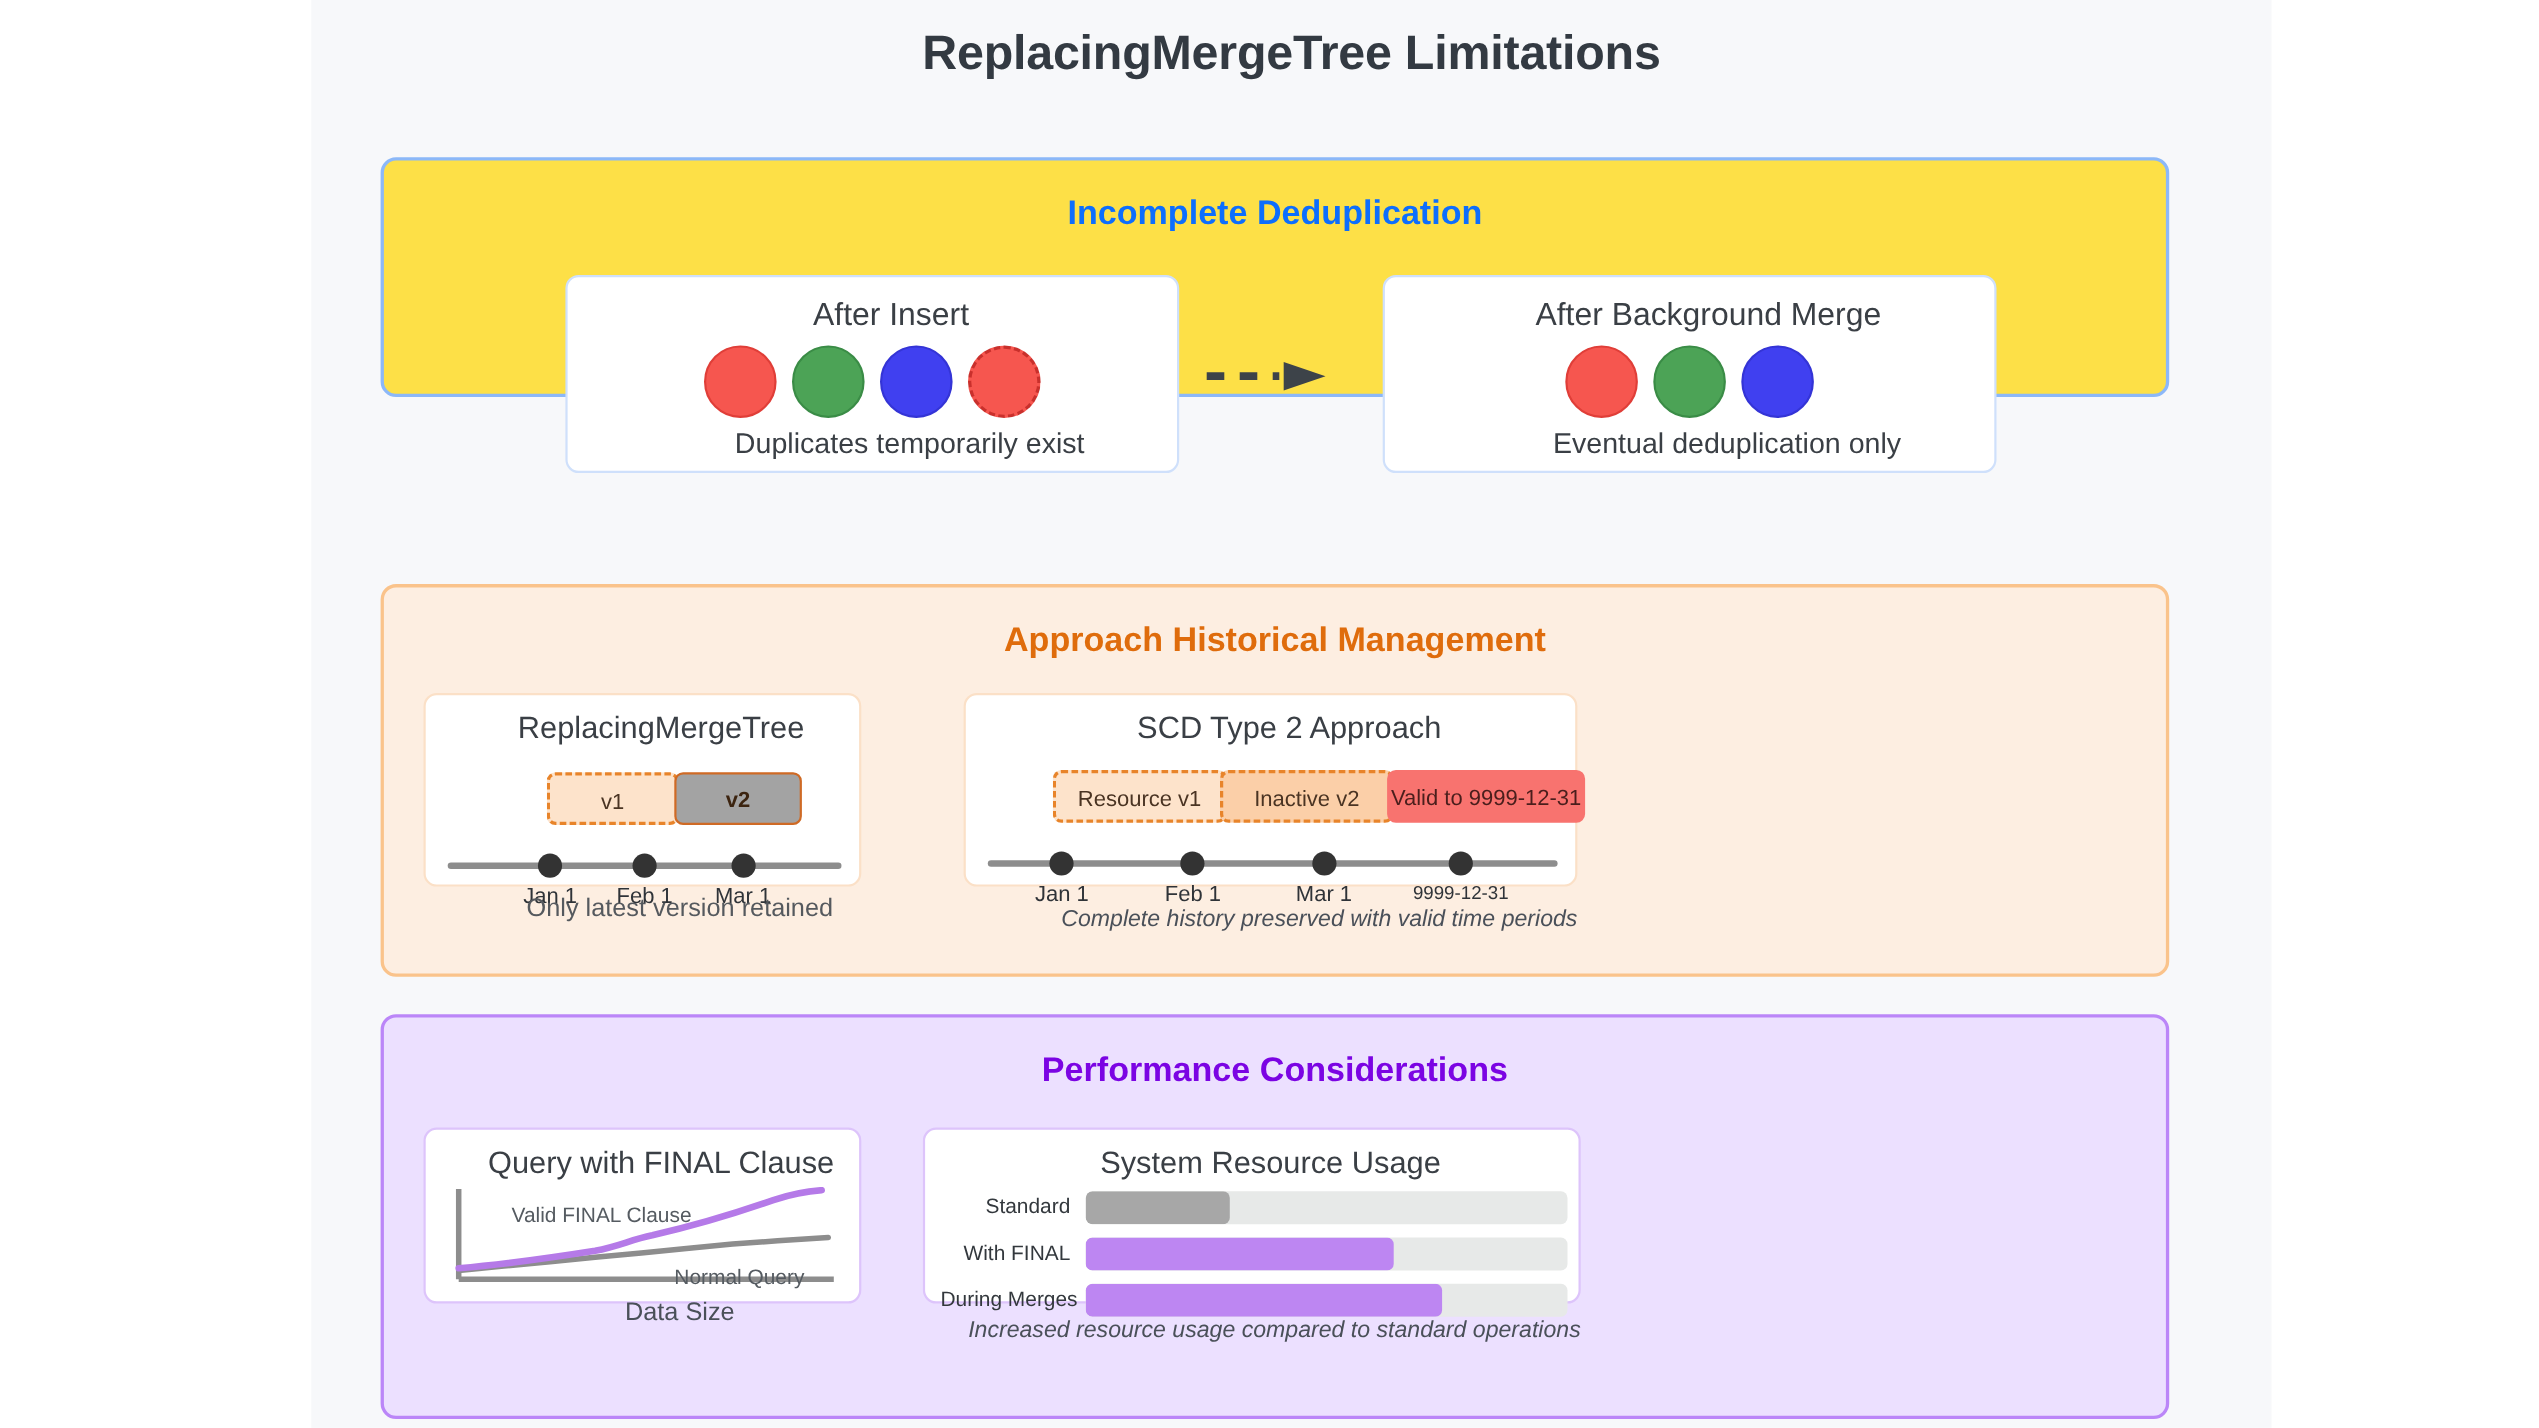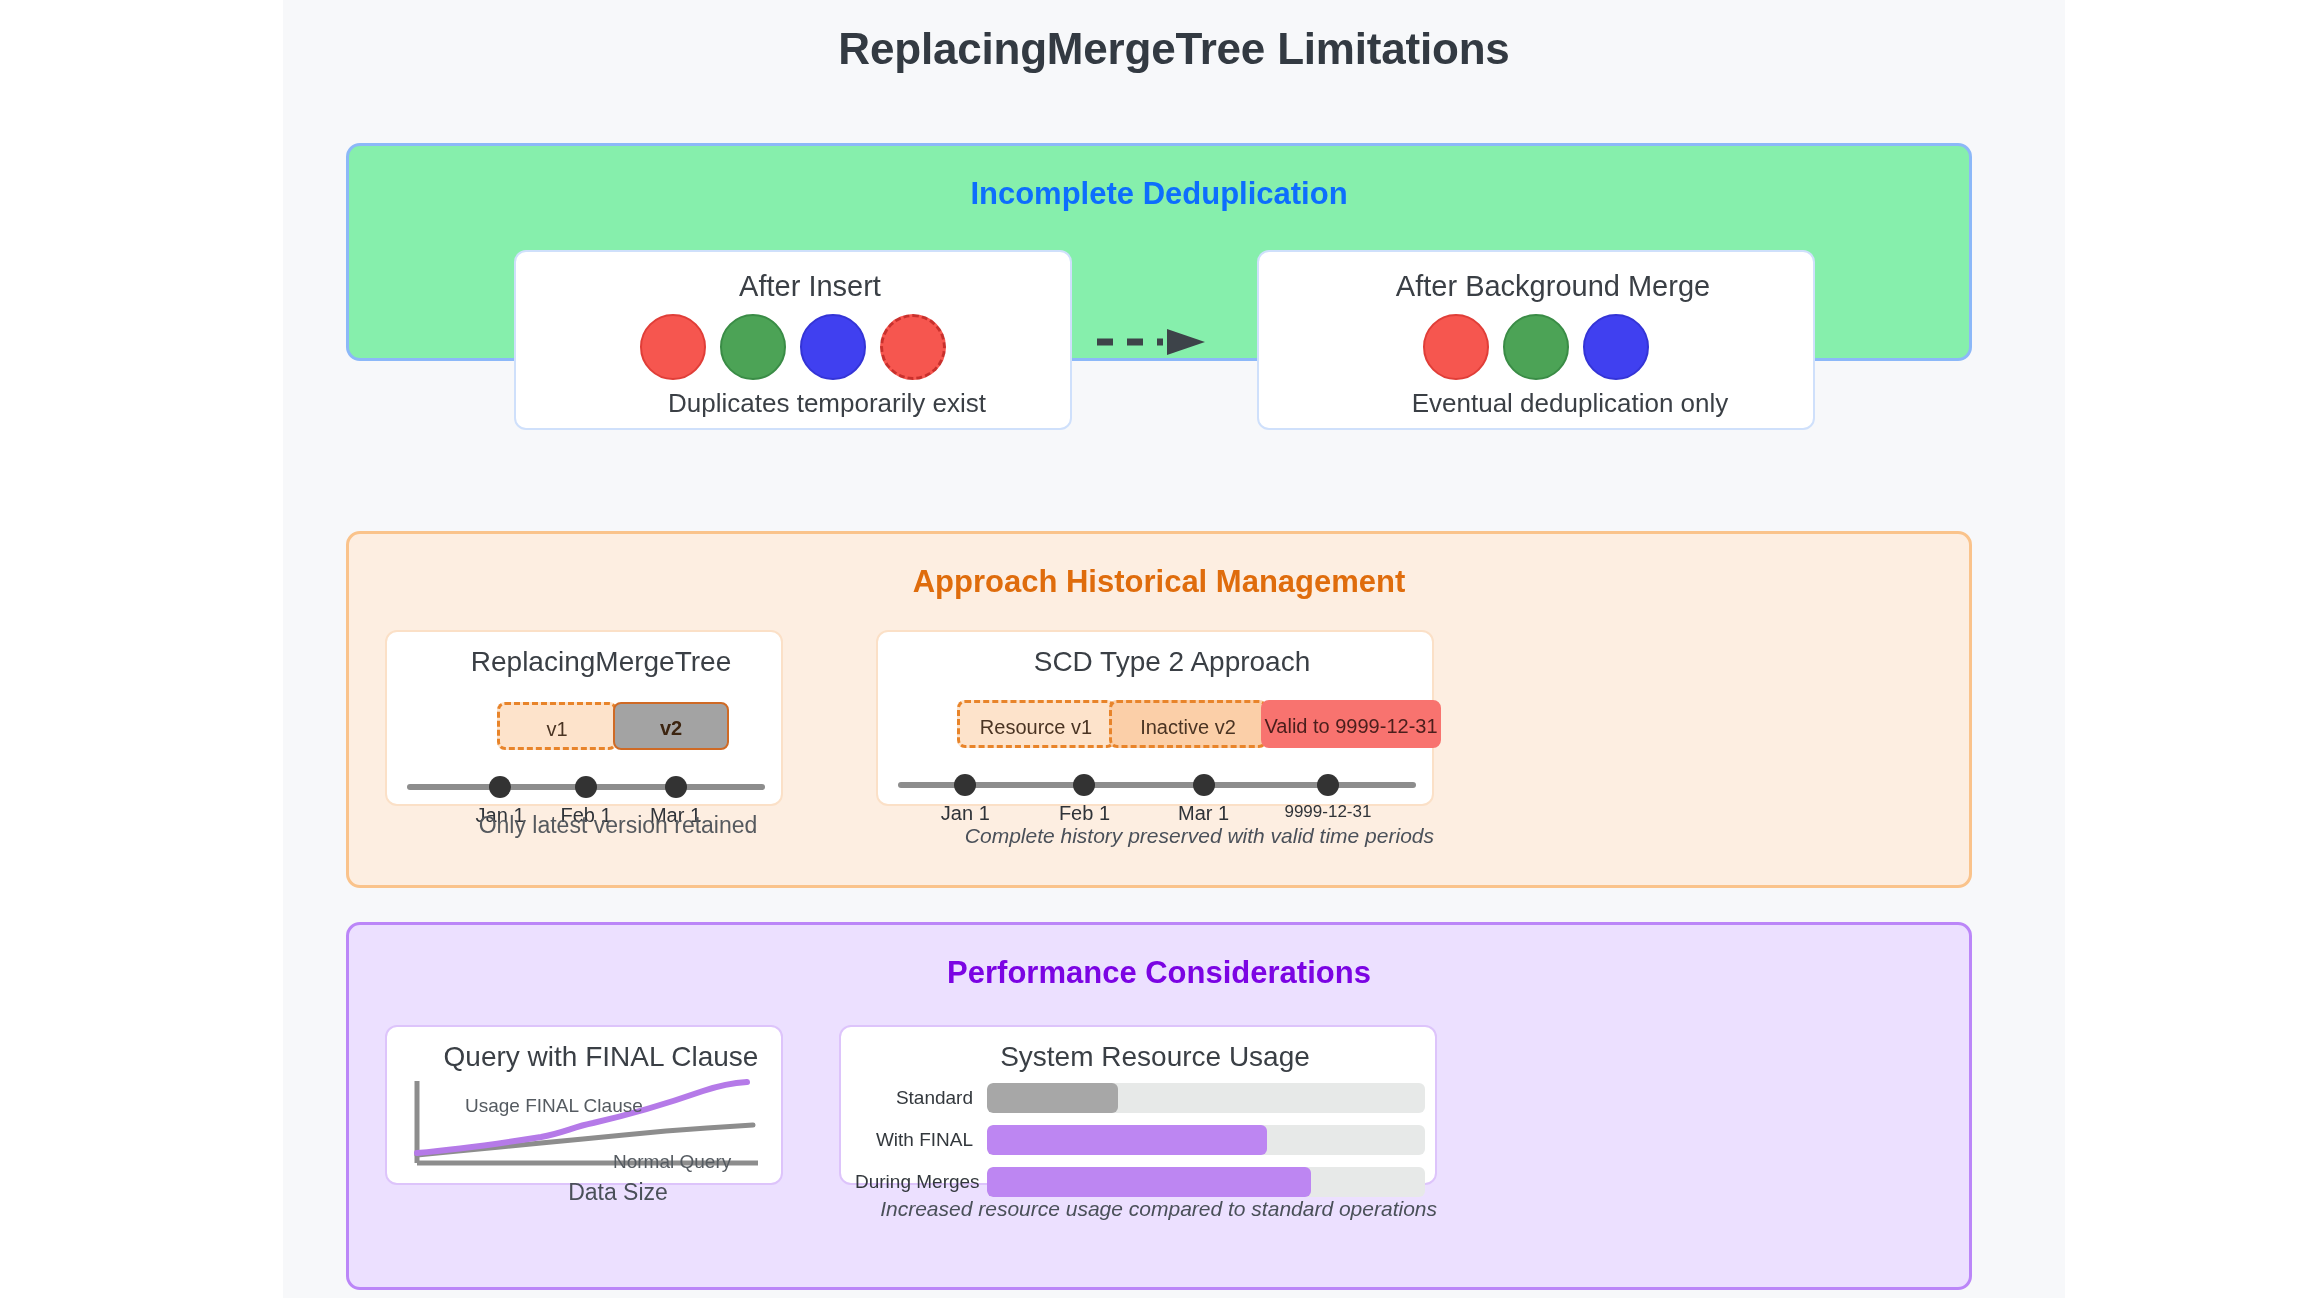--- a/index.html
+++ b/index.html
@@ -47,21 +47,21 @@
   .section-title {
     text-align: center;
     font-size: 31px;
     font-weight: bold;
     margin-top: 30px;
   }
 
   #sec-dedup {
     top: 143px;
     height: 218px;
-    background: #86efac;
+    background: #fde047;
     border: 3px solid #8cb8f8;
   }
   #sec-dedup .section-title { color: #0d6efd; }
 
   #sec-hist {
     top: 531px;
     height: 357px;
     background: #fdeee1;
     border: 3px solid #fac38b;
   }
@@ -346,21 +346,21 @@
       <svg id="line-chart" width="350" height="92" viewBox="0 0 350 92">
 
         <line x1="4" y1="2" x2="4" y2="84" stroke="#8d8d8d" stroke-width="5"></line>
         <line x1="4" y1="84" x2="345" y2="84" stroke="#8d8d8d" stroke-width="5"></line>
 
         <path d="M4,76 L45,72 L87,68 L128,64 L170,60 L211,56 L253,52 L294,49 L340,46" fill="none" stroke="#8d8d8d" stroke-width="5" stroke-linecap="round"></path>
 
         <path d="M4,74 C50,70 90,64 128,58 C150,54 160,48 180,44 C215,36 250,26 290,12 C305,7 318,4 334,3" fill="none" stroke="#b57ae8" stroke-width="6" stroke-linecap="round"></path>
       </svg>
 
-      <div class="chart-note" style="left:78px;top:68px;">Usage FINAL Clause</div>
+      <div class="chart-note" style="left:78px;top:68px;">Valid FINAL Clause</div>
       <div class="chart-note" style="left:226px;top:124px;">Normal Query</div>
       <div class="card-caption" style="position:absolute;top:152px;width:100%;font-size:23px;color:#4a5059;">Data Size</div>
     </div>
 
     <div class="card perf-card" id="perf-card-bars">
       <div class="card-title">System Resource Usage</div>
 
       <div class="bar-grid">
         <div class="bar-row">
           <div class="bar-label">Standard</div>

